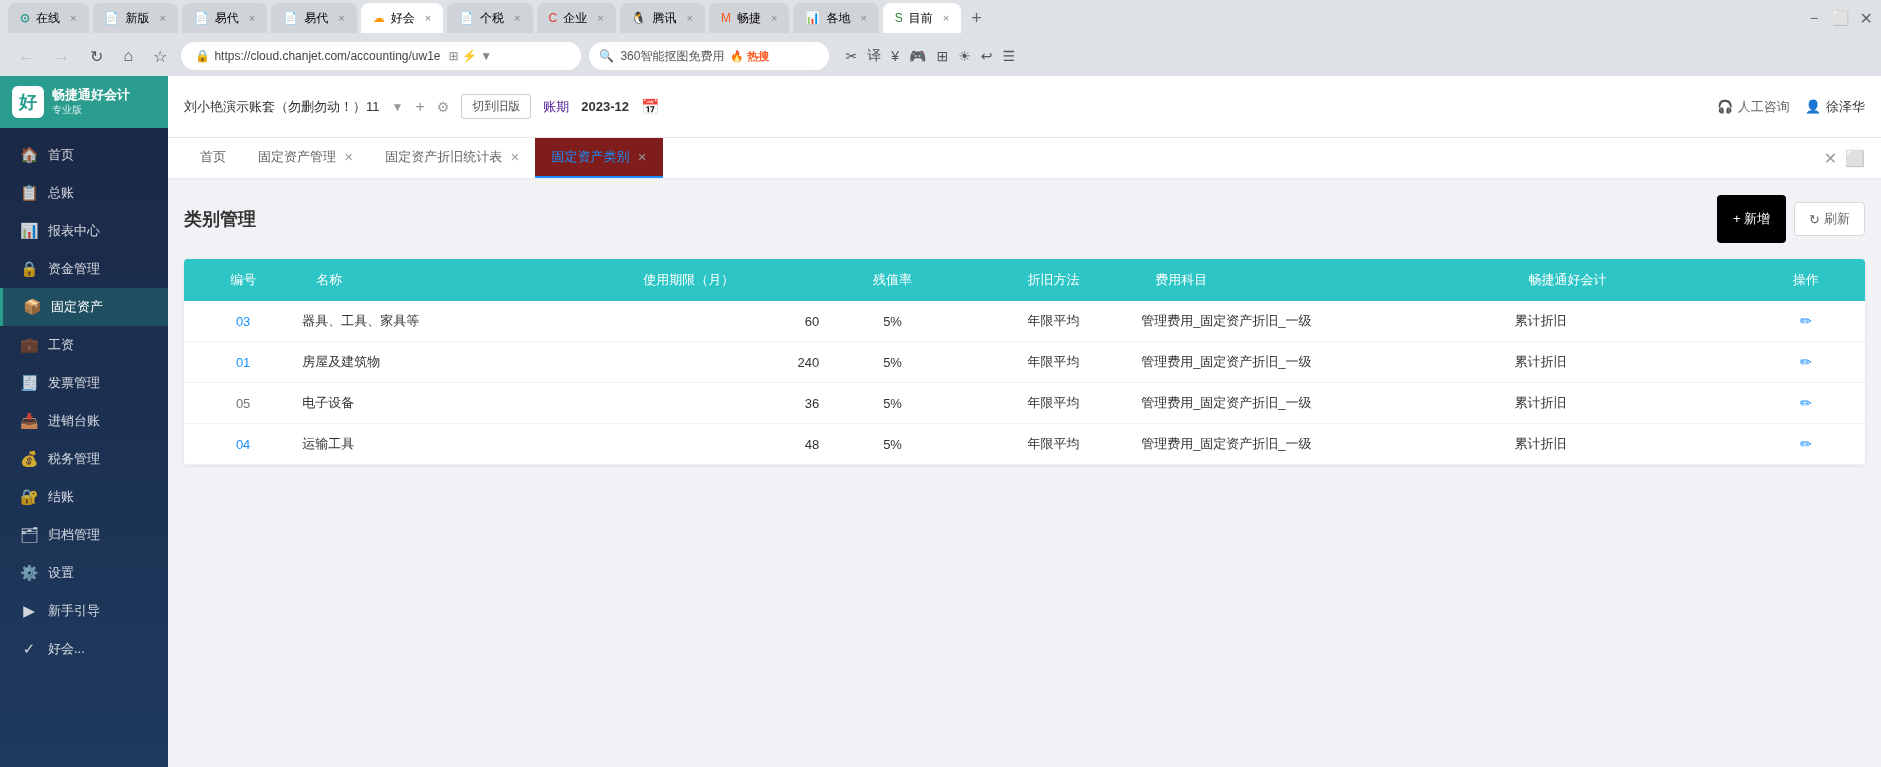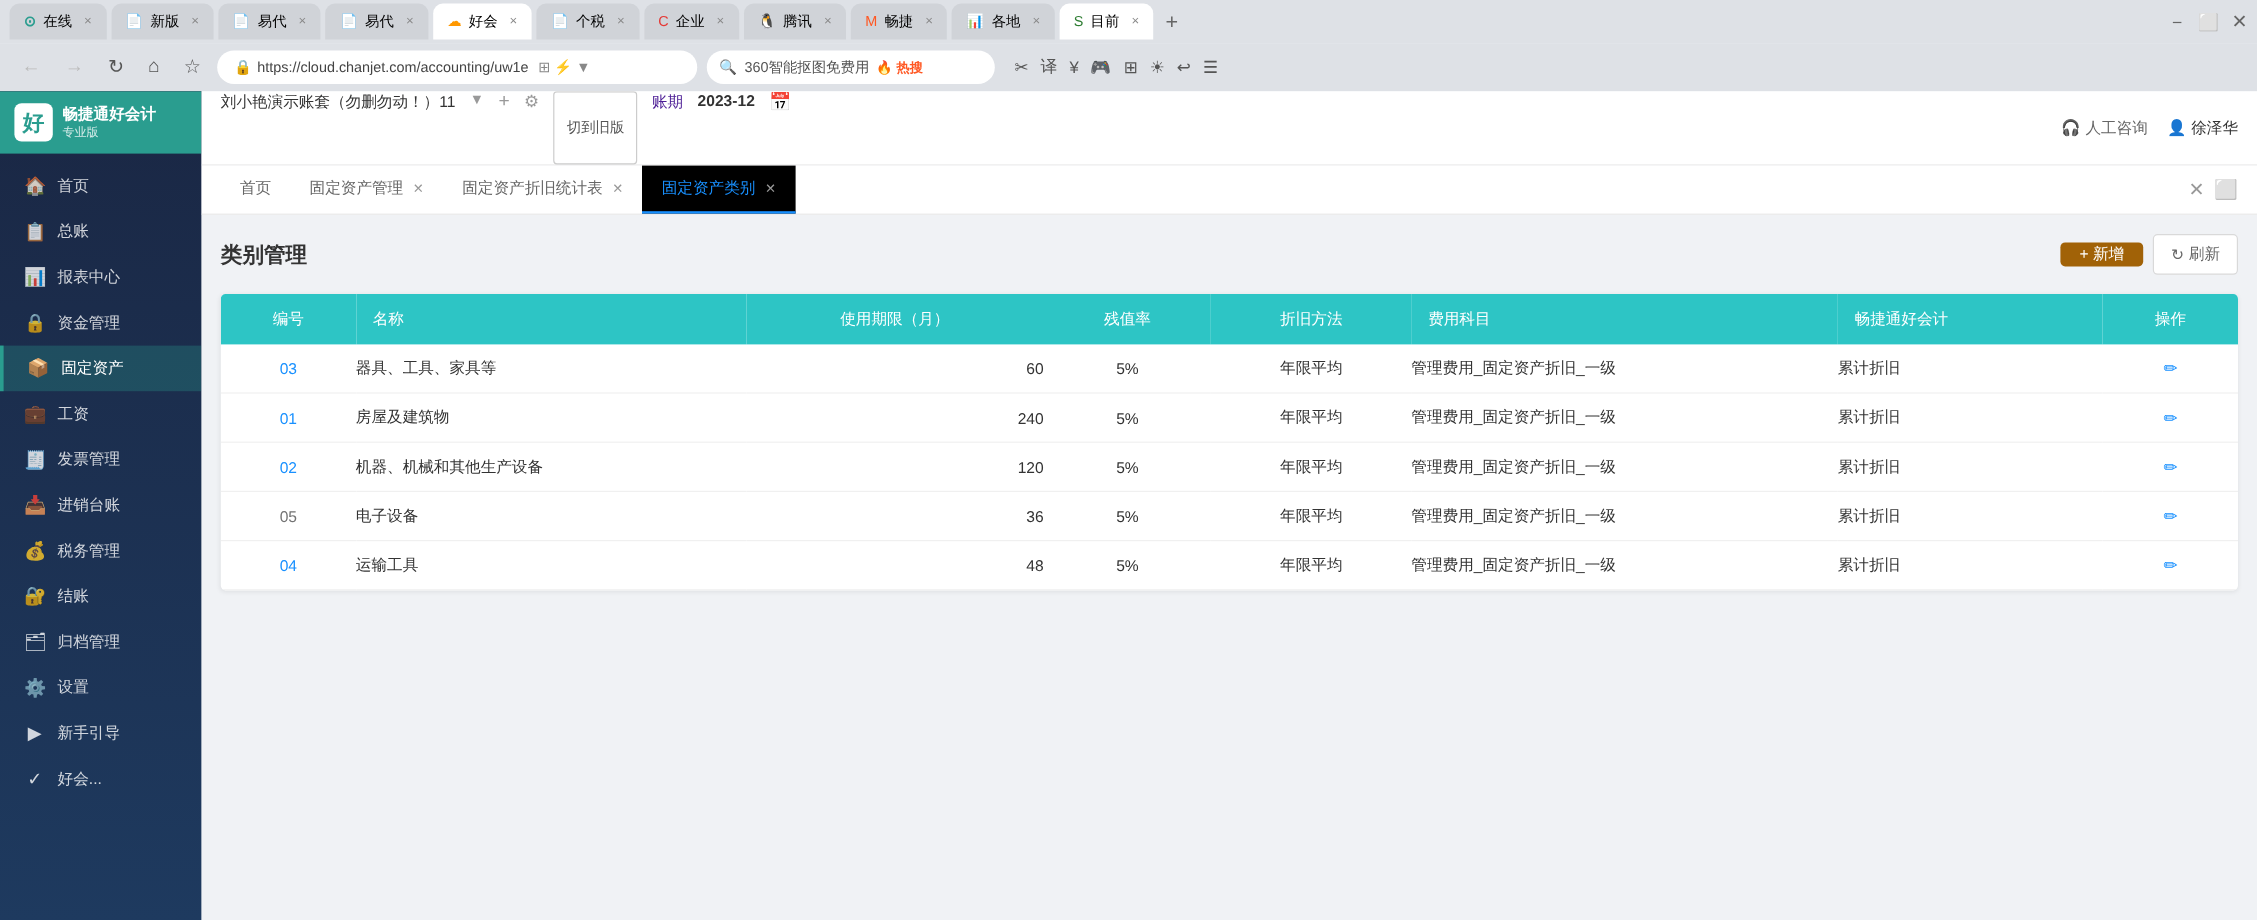--- a/index.html
+++ b/index.html
@@ -37,38 +37,38 @@
     .logo-subtext { color: rgba(255,255,255,0.8); font-size: 10px; }
     .sidebar-menu { flex: 1; overflow-y: auto; padding: 8px 0; }
     .sidebar-item { display: flex; align-items: center; gap: 10px; padding: 10px 20px; color: rgba(255,255,255,0.8); cursor: pointer; font-size: 13px; transition: background 0.2s; }
     .sidebar-item.active { background: rgba(42,157,143,0.3); color: #fff; border-left: 3px solid #2a9d8f; }
     .sidebar-item-icon { font-size: 15px; width: 18px; text-align: center; flex-shrink: 0; }
 
     
     .main-content { flex: 1; display: flex; flex-direction: column; background: #f0f2f5; overflow: hidden; }
 
     
-    .top-bar { background: #fff; height: 62px; display: flex; padding: 0 16px; gap: 12px; border-bottom: 1px solid #e8e8e8; flex-shrink: 0; }
+    .top-bar { background: #fff; height: 62px; display: flex; align-items: center; padding: 0 16px; gap: 12px; border-bottom: 1px solid #e8e8e8; flex-shrink: 0; }
     .top-bar-right { margin-left: auto; display: flex; align-items: center; gap: 16px; }
     .consultation-btn { color: #666; font-size: 13px; display: flex; align-items: center; gap: 4px; cursor: pointer; }
     .user-info { color: #333; font-size: 13px; display: flex; align-items: center; gap: 4px; cursor: pointer; }
     .switch-btn { border: 1px solid #ccc; border-radius: 3px; padding: 3px 10px; font-size: 12px; color: #555; background: #fff; cursor: pointer; }
 
     
     .tabs-bar { background: #fff; display: flex; align-items: center; border-bottom: 1px solid #e8e8e8; padding: 0 16px; flex-shrink: 0; }
     .page-tab { padding: 10px 16px; font-size: 13px; color: #666; cursor: pointer; white-space: nowrap; border-bottom: 2px solid transparent; display: flex; align-items: center; gap: 6px; }
-    .page-tab.active { color: #1890ff; border-bottom: 2px solid #1890ff; background: #000000; }
+    .page-tab.active { color: #1890ff; border-bottom: 2px solid #1890ff; background: #7f1d1d; }
     .page-tab .tab-x { font-size: 11px; color: #999; margin-left: 2px; }
 
     
     .page-body { flex: 1; padding: 16px; overflow: auto; }
     .page-header { display: flex; align-items: center; justify-content: space-between; margin-bottom: 16px; }
     .page-title { font-size: 18px; font-weight: bold; color: #333; }
     .header-actions { display: flex; gap: 8px; align-items: center; }
-    .btn-add { background: #a16207; color: #fff; border: none; border-radius: 4px; padding: 1px 16px; font-size: 13px; cursor: pointer; display: flex; align-items: center; gap: 4px; }
+    .btn-add { background: #000000; color: #fff; border: none; border-radius: 4px; padding: 15px 16px; font-size: 13px; cursor: pointer; display: flex; align-items: center; gap: 4px; }
     .btn-refresh { background: #fff; color: #666; border: 1px solid #d9d9d9; border-radius: 4px; padding: 7px 14px; font-size: 13px; cursor: pointer; display: flex; align-items: center; gap: 4px; }
 
     
     .data-table { width: 100%; border-collapse: collapse; background: #fff; border-radius: 4px; overflow: hidden; box-shadow: 0 1px 4px rgba(0,0,0,0.08); }
     .data-table thead tr { background: #2dc5c5; color: #fff; }
     .data-table thead th { padding: 12px 14px; text-align: left; font-weight: normal; font-size: 13px; white-space: nowrap; }
     .data-table thead th.center { text-align: center; }
     .data-table tbody tr { border-bottom: 1px solid #f0f0f0; }
     .data-table tbody td { padding: 11px 0; font-size: 13px; color: #333; }
     .data-table tbody td.center { text-align: center; }
@@ -331,32 +331,20 @@
     <td class="right">240</td>
     <td class="center">5%</td>
     <td class="center">年限平均</td>
     <td>管理费用_固定资产折旧_一级</td>
     <td>累计折旧</td>
     <td class="center">
       <span class="edit-btn">✏</span>
     </td>
   </tr>
             <tr>
-    <td class="center" style="color:#1890ff;cursor:pointer;">02</td>
-    <td>机器、机械和其他生产设备</td>
-    <td class="right">120</td>
-    <td class="center">5%</td>
-    <td class="center">年限平均</td>
-    <td>管理费用_固定资产折旧_一级</td>
-    <td>累计折旧</td>
-    <td class="center">
-      <span class="edit-btn">✏</span>
-    </td>
-  </tr>
-            <tr>
     <td class="center" style="color:#737373;cursor:pointer;">05</td>
     <td>电子设备</td>
     <td class="right">36</td>
     <td class="center">5%</td>
     <td class="center">年限平均</td>
     <td>管理费用_固定资产折旧_一级</td>
     <td>累计折旧</td>
     <td class="center">
       <span class="edit-btn">✏</span>
     </td>

